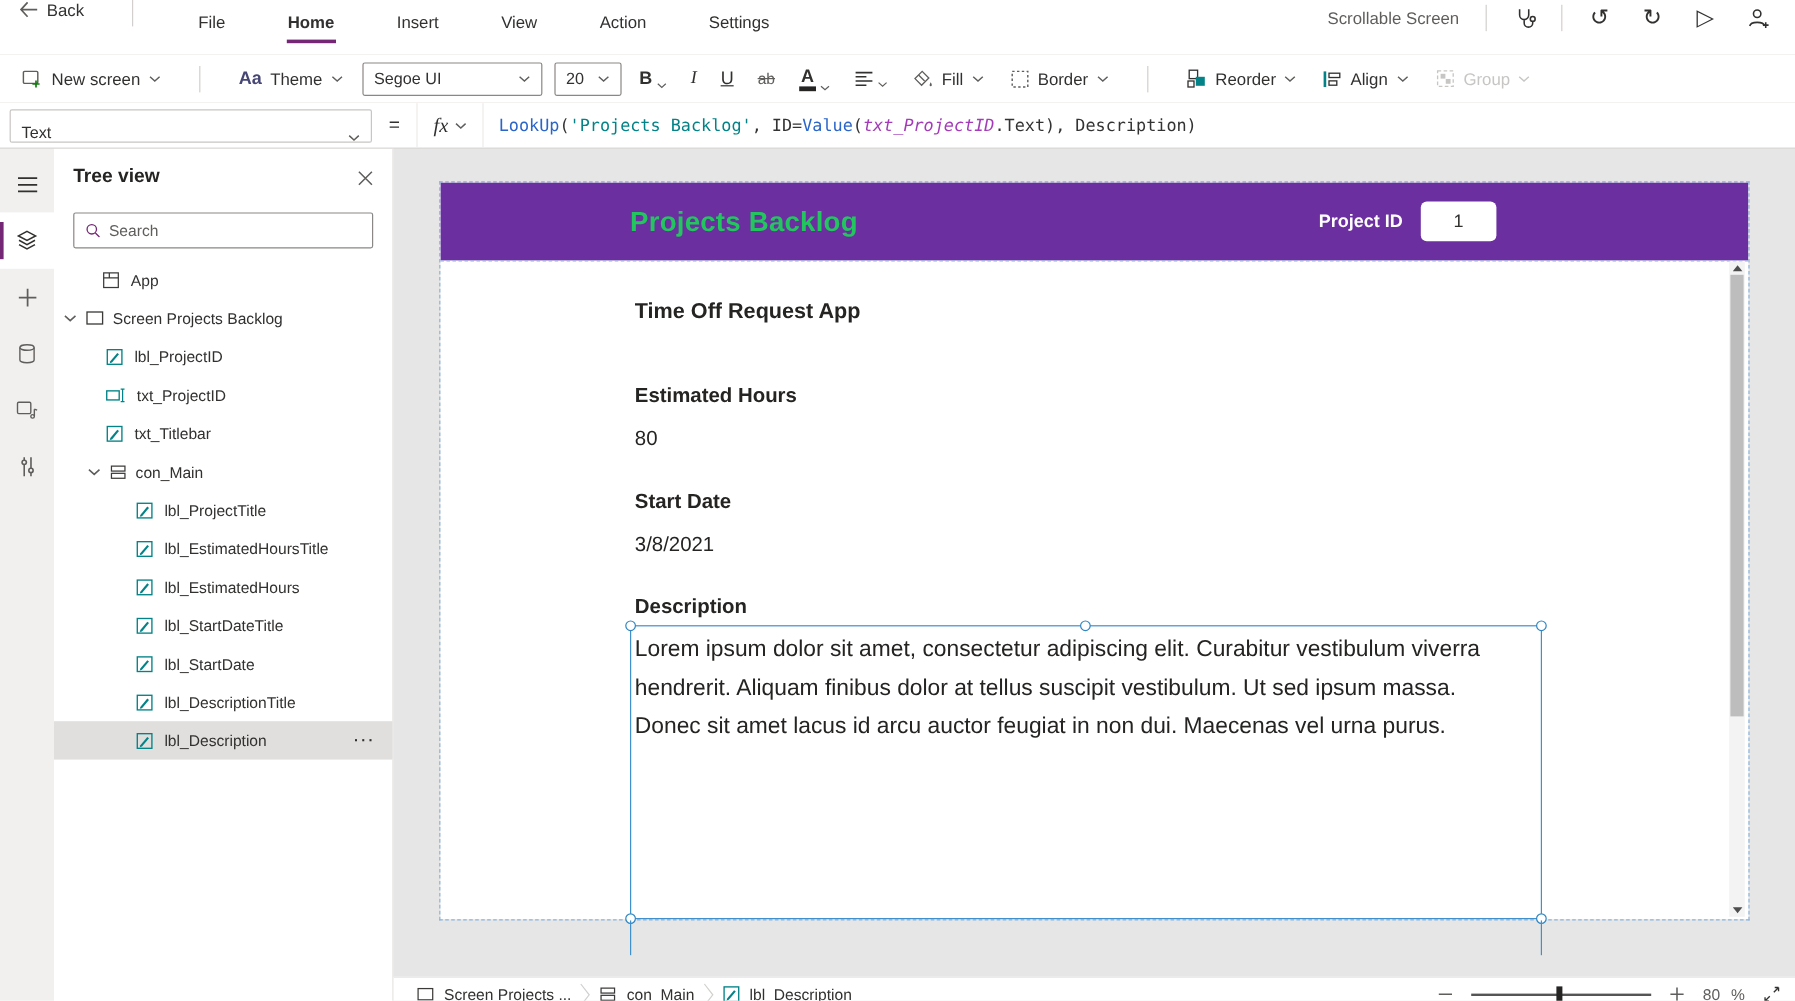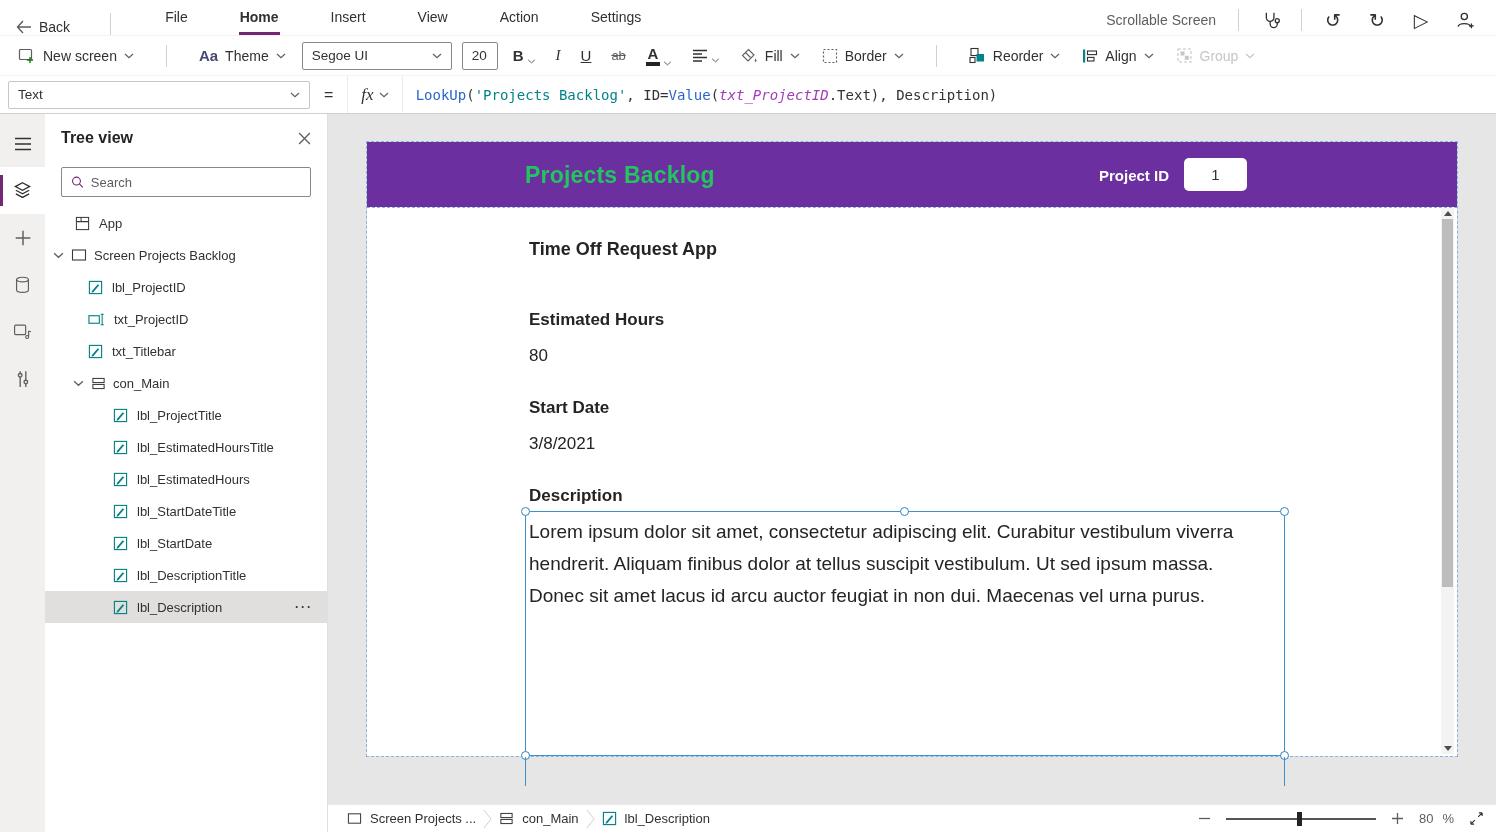--- a/index.html
+++ b/index.html
@@ -1,50 +1,50 @@
 <!DOCTYPE html>
 <html><head>
 <meta charset="utf-8">
 <style>
   * { box-sizing: border-box; margin: 0; padding: 0; }
   html,body { width:1496px; height:834px; overflow:hidden; background:#fff;
     font-family:"Liberation Sans", sans-serif; color:#323130; }
 
   
-  .menubar { height:36px; display:flex; align-items:flex-end; padding:0 16px; background:#fff;
+  .menubar { height:46px; display:flex; align-items:flex-start; padding:0 16px; background:#fff;
     border-bottom:1px solid #f3f2f1;gap:24px; }
   .back { display:flex; align-items:center; gap:7px; font-size:14px; color:#323130; }
   .vdiv { width:1px; height:22px; background:#d2d0ce; margin:0 16px; }
   .mi { font-size:14px; color:#323130; margin:0 13px; position:relative; padding:10px 1px; cursor:default; }
   .mi.active { font-weight:700; }
   .mi.active::after { content:""; position:absolute; left:0; right:0; bottom:0; height:3px; background:#742774; }
   .mb-right { margin-left:auto; display:flex; align-items:center; gap:14px; }
   .mb-label { font-size:14px; color:#605e5c; margin-right:6px; }
   .icon-btn { width:30px; height:30px; display:flex; align-items:center; justify-content:center; }
   .uglyph { font-family:"DejaVu Sans", sans-serif; font-size:19px; color:#323130; }
 
   
   .toolbar { height:40px; display:flex; align-items:center; padding:0 12px; gap:10px; background:#fff;
     border-bottom:1px solid #f3f2f1; }
   .tbtn { display:flex; align-items:center; gap:7px; font-size:14px; color:#323130; padding:4px 6px; }
   .tbtn.disabled { color:#c8c6c4; }
   .select { border:1px solid #8a8886; border-radius:2px; height:28px; display:flex; align-items:center;
     justify-content:space-between; padding:0 9px; font-size:13.5px; color:#323130; background:#fff; }
   .sel-font { width:150px; }
-  .sel-size { width:36px; }
+  .sel-size { width:56px; }
   .fmt { font-size:15px; color:#323130; padding:3px 5px; display:flex; align-items:flex-end; gap:3px; }
   .aa { font-size:15px; font-weight:700; color:#464775; }
   .strike { text-decoration:line-through; color:#605e5c; font-size:13px; }
   .fontcolor { display:flex; flex-direction:column; align-items:center; line-height:1; font-weight:700; }
   .fontcolor .bar { width:14px; height:4px; background:#252423; margin-top:1px; }
 
   
   .fbar { height:38px; display:flex; align-items:center; background:#fff; border-bottom:1px solid #d2d0ce; }
   .prop-select { width:302px; margin-left:8px; height:28px; border:1px solid #c8c6c4; border-radius:2px;
-    display:flex; align-items:center; justify-content:space-between; padding:0 9px; font-size:13.5px; }
+    display:flex; align-items:flex-end; justify-content:space-between; padding:0 9px; font-size:13.5px; }
   .eq { margin:0 14px; font-size:16px; color:#323130; }
   .fx-cell { height:100%; display:flex; align-items:center; gap:5px; padding:0 13px;
     border-left:1px solid #edebe9; border-right:1px solid #edebe9; }
   .fx-txt { font-family:"Liberation Serif", serif; font-style:italic; font-size:17px; color:#323130; }
   .formula { margin-left:13px; font-family:"DejaVu Sans Mono", monospace; font-size:14px; white-space:pre; }
   .tk.fn { color:#2b65c9; }
   .tk.str { color:#038387; }
   .tk.ctrl { color:#a43bb8; font-style:italic; }
   .tk.plain { color:#333; }
 
@@ -64,21 +64,21 @@
   .tabs { display:flex; gap:26px; padding:0 16px; border-bottom:1px solid #edebe9; }
   .tab { font-size:14px; color:#605e5c; padding:4px 1px 9px; position:relative; }
   .tab.active { color:#323130; font-weight:700; }
   .tab.active::after { content:""; position:absolute; left:0; right:0; bottom:0; height:2px; background:#742774; }
   .search { margin:11px 16px 10px; height:30px; border:1px solid #8a8886; border-radius:2px;
     display:flex; align-items:center; padding:0 9px; gap:7px; }
   .search input { border:none; outline:none; font-size:13px; color:#323130; width:100%;
     font-family:"Liberation Sans", sans-serif; }
   .search input::placeholder { color:#605e5c; }
   .trow { height:32px; display:flex; align-items:center; gap:9px; font-size:13px; color:#323130; }
-  .trow.app { padding-left:30px; }
+  .trow.app { padding-left:40px; }
   .trow.screen { padding-left:8px; gap:7px; }
   .trow.lvl1 { padding-left:43px; }
   .trow.conrow { padding-left:28px; gap:7px; }
   .trow.lvl2 { padding-left:68px; }
   .trow.selected { background:#e1dfdd; }
   .ellipsis { margin-left:auto; margin-right:14px; color:#323130; letter-spacing:2px; font-weight:700; font-size:12px; }
 
   
   .main { flex:1; display:flex; flex-direction:column; background:#e6e6e6; }
   .canvas-area { position:relative; flex:1; overflow:hidden; }

